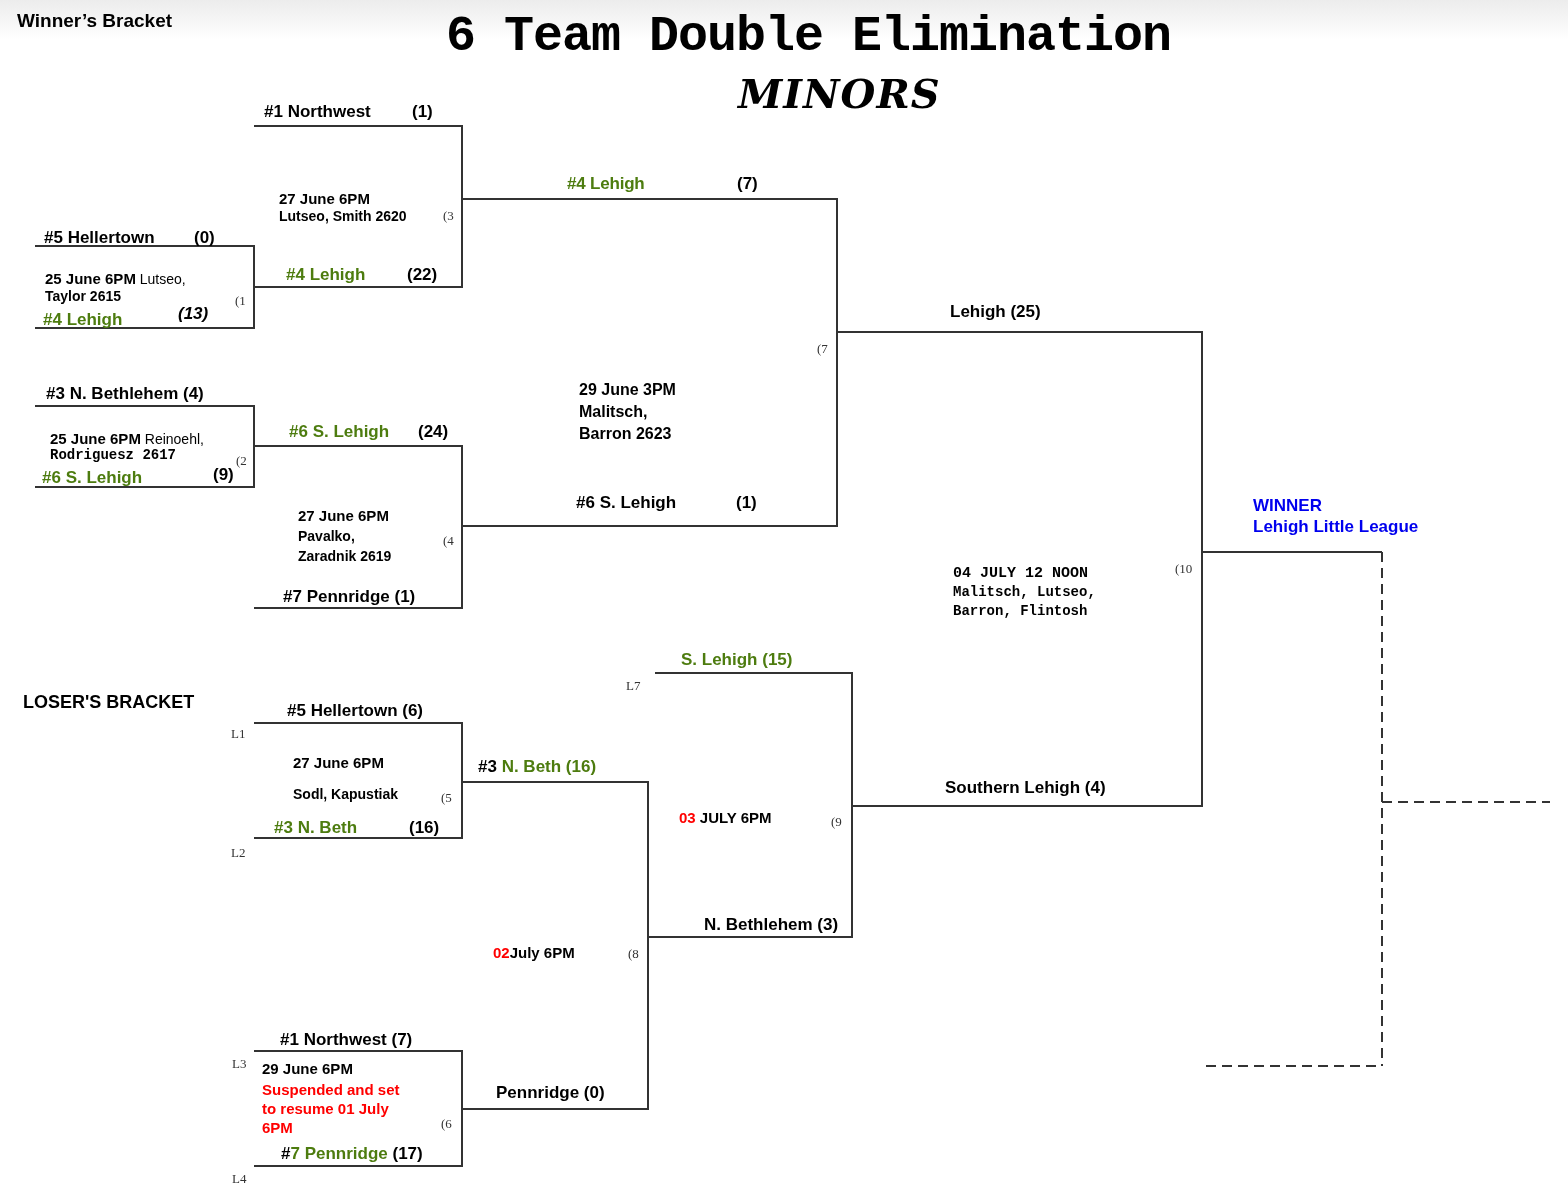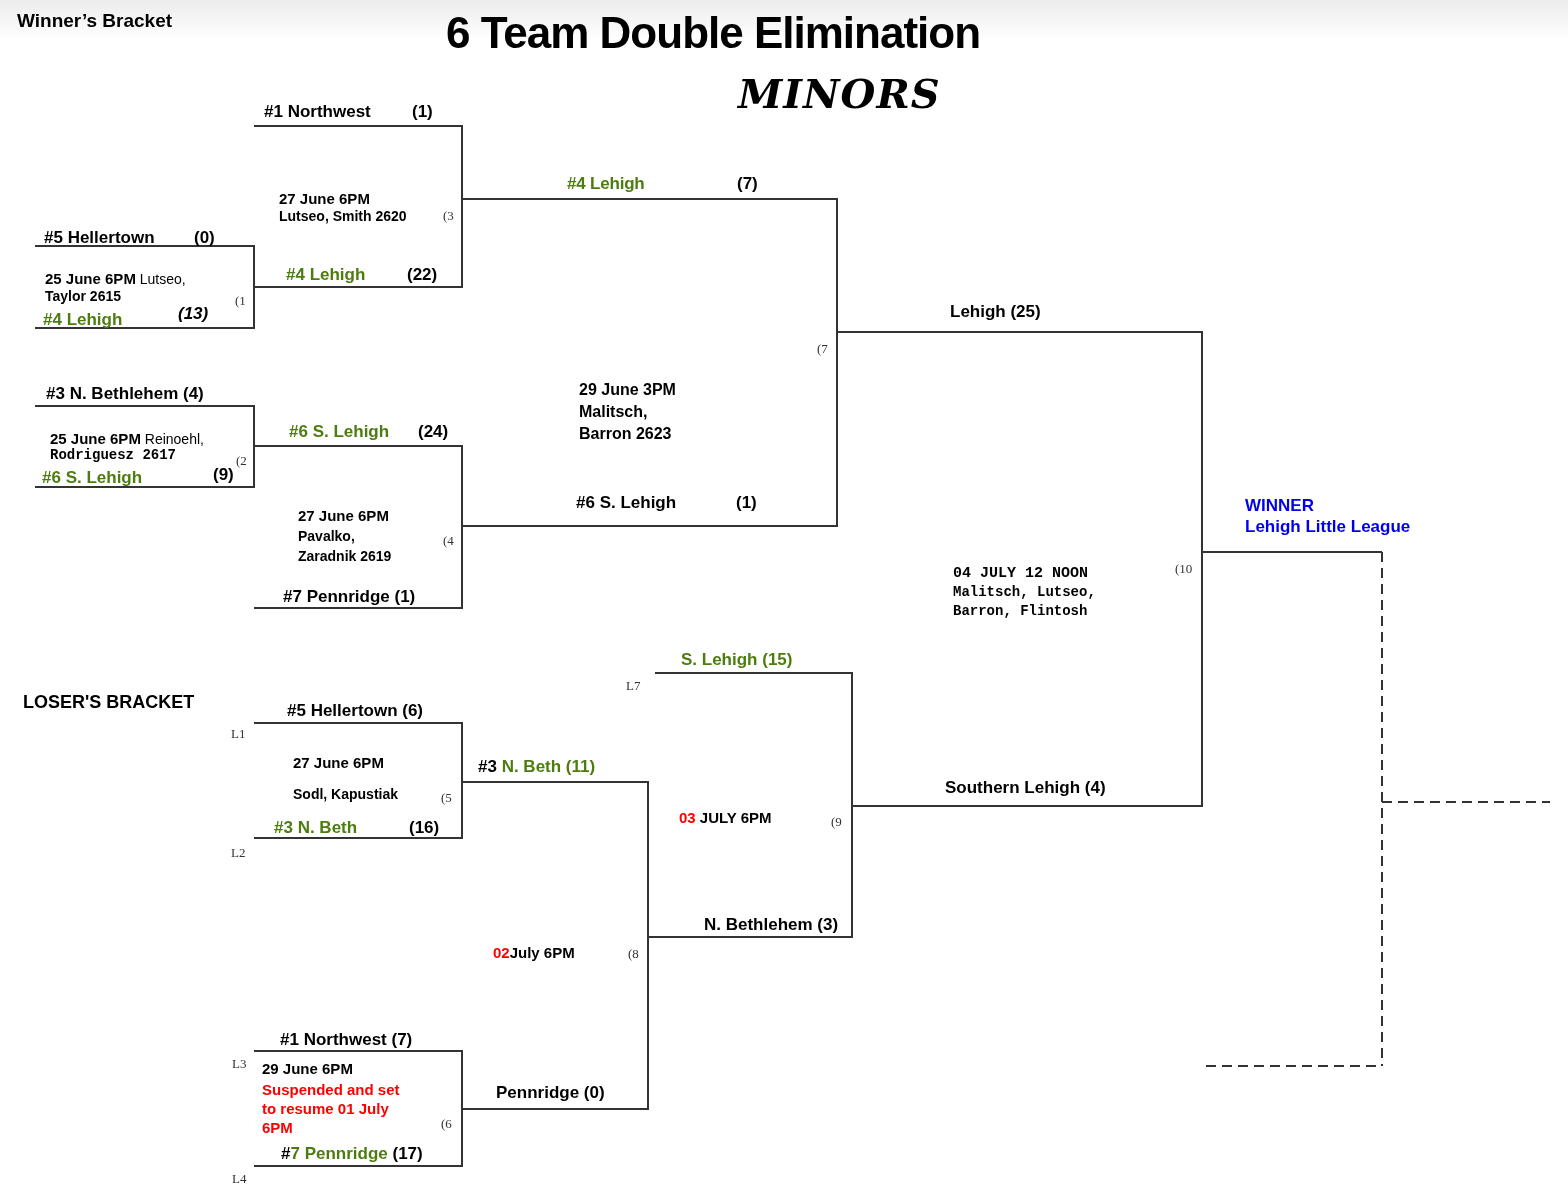--- a/index.html
+++ b/index.html
@@ -6,26 +6,26 @@
   body {
     width:1568px; height:1198px; position:relative; overflow:hidden;
     background:#ffffff; font-family:"Liberation Sans", sans-serif; color:#000;
   }
   .topshade { position:absolute; left:0; top:0; width:1568px; height:40px;
     background:linear-gradient(#ececec, #ffffff); }
   .abs { position:absolute; white-space:nowrap; }
   .lbl { font-weight:bold; font-size:17px; }
   .teal { color:#4d7c0f; }
   .red { color:#ff0000; }
-  .blue { color:#0000ee; }
+  .blue { color:#0000ee;margin-left:8px; }
   .info { font-size:14px; line-height:17px; }
   .info b { font-weight:bold; font-size:15px; }
   .narrow { font-family:"Liberation Sans", sans-serif; letter-spacing:-0.2px; }
   .gno { font-family:"Liberation Serif", serif; font-size:13px; color:#333; }
-  .title { font-family:Liberation Sans, sans-serif; font-weight:900; font-size:44px; letter-spacing:-1px; }
+  .title { font-family:Liberation Mono, monospace; font-weight:900; font-size:50px; letter-spacing:-1px; }
   .subtitle { font-family:"DejaVu Serif", serif; font-weight:900; font-style:italic; font-size:40px; letter-spacing:1px;text-align:center; }
   svg#lines { position:absolute; left:0; top:0; }
 </style>
 </head>
 <body>
 
 <div class="topshade"></div>
 
 <svg id="lines" width="1568" height="1198">
   <g stroke="#333" stroke-width="2" fill="none">
@@ -160,21 +160,21 @@
     <span>Suspended and set</span><br>
     <span>to resume 01 July</span><br>
     <span>6PM</span>
   </div>
   <span class="abs gno" style="left:441px;top:1116px;">(6</span>
   <span class="abs lbl" style="left:281px;top:1144px;"><span>#</span><span class="teal">7 Pennridge</span><span> (17)</span></span>
   <span class="abs gno" style="left:232px;top:1171px;">L4</span>
 </div>
 
 <div>
-  <span class="abs lbl" style="left:478px;top:757px;"><span>#3 </span><span class="teal">N. Beth (11)</span></span>
+  <span class="abs lbl" style="left:478px;top:757px;"><span>#3 </span><span class="teal">N. Beth (16)</span></span>
   <span class="abs" style="left:493px;top:944px;font-weight:bold;font-size:15px;"><span class="red">02</span><span>July 6PM</span></span>
   <span class="abs gno" style="left:628px;top:946px;">(8</span>
   <span class="abs lbl" style="left:496px;top:1083px;">Pennridge (0)</span>
 </div>
 
 <div>
   <span class="abs lbl teal" style="left:681px;top:650px;">S. Lehigh (15)</span>
   <span class="abs gno" style="left:626px;top:678px;">L7</span>
   <span class="abs" style="left:679px;top:809px;font-weight:bold;font-size:15px;text-align:right;"><span class="red">03</span><span> JULY 6PM</span></span>
   <span class="abs gno" style="left:831px;top:814px;">(9</span>

